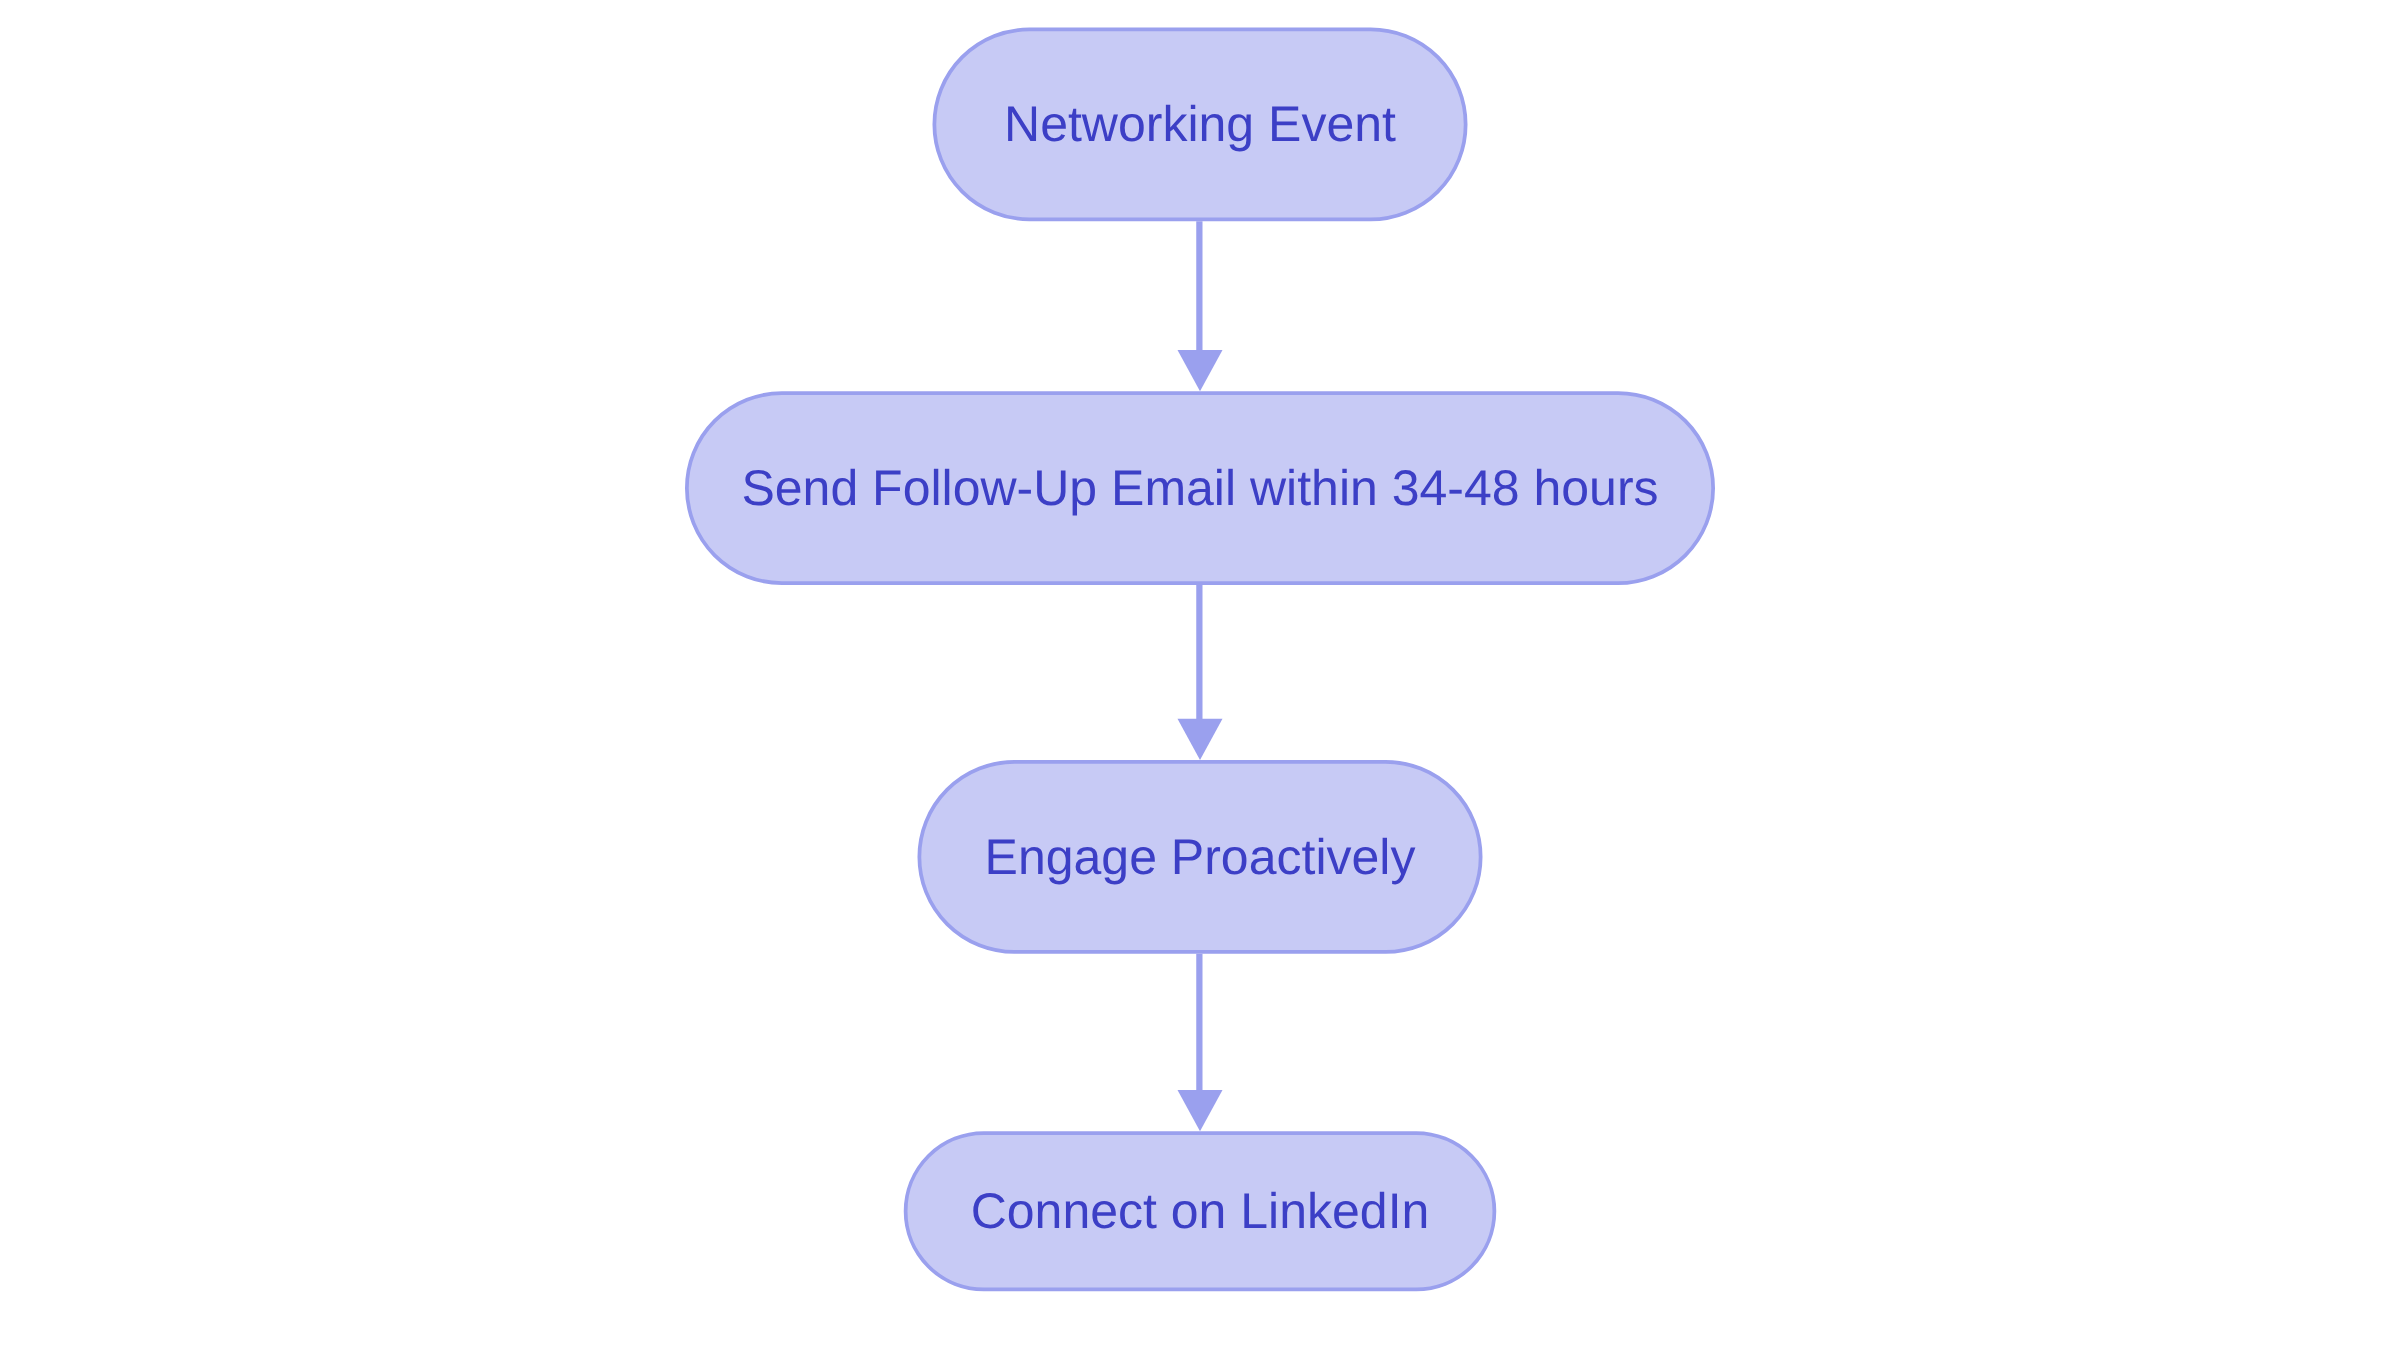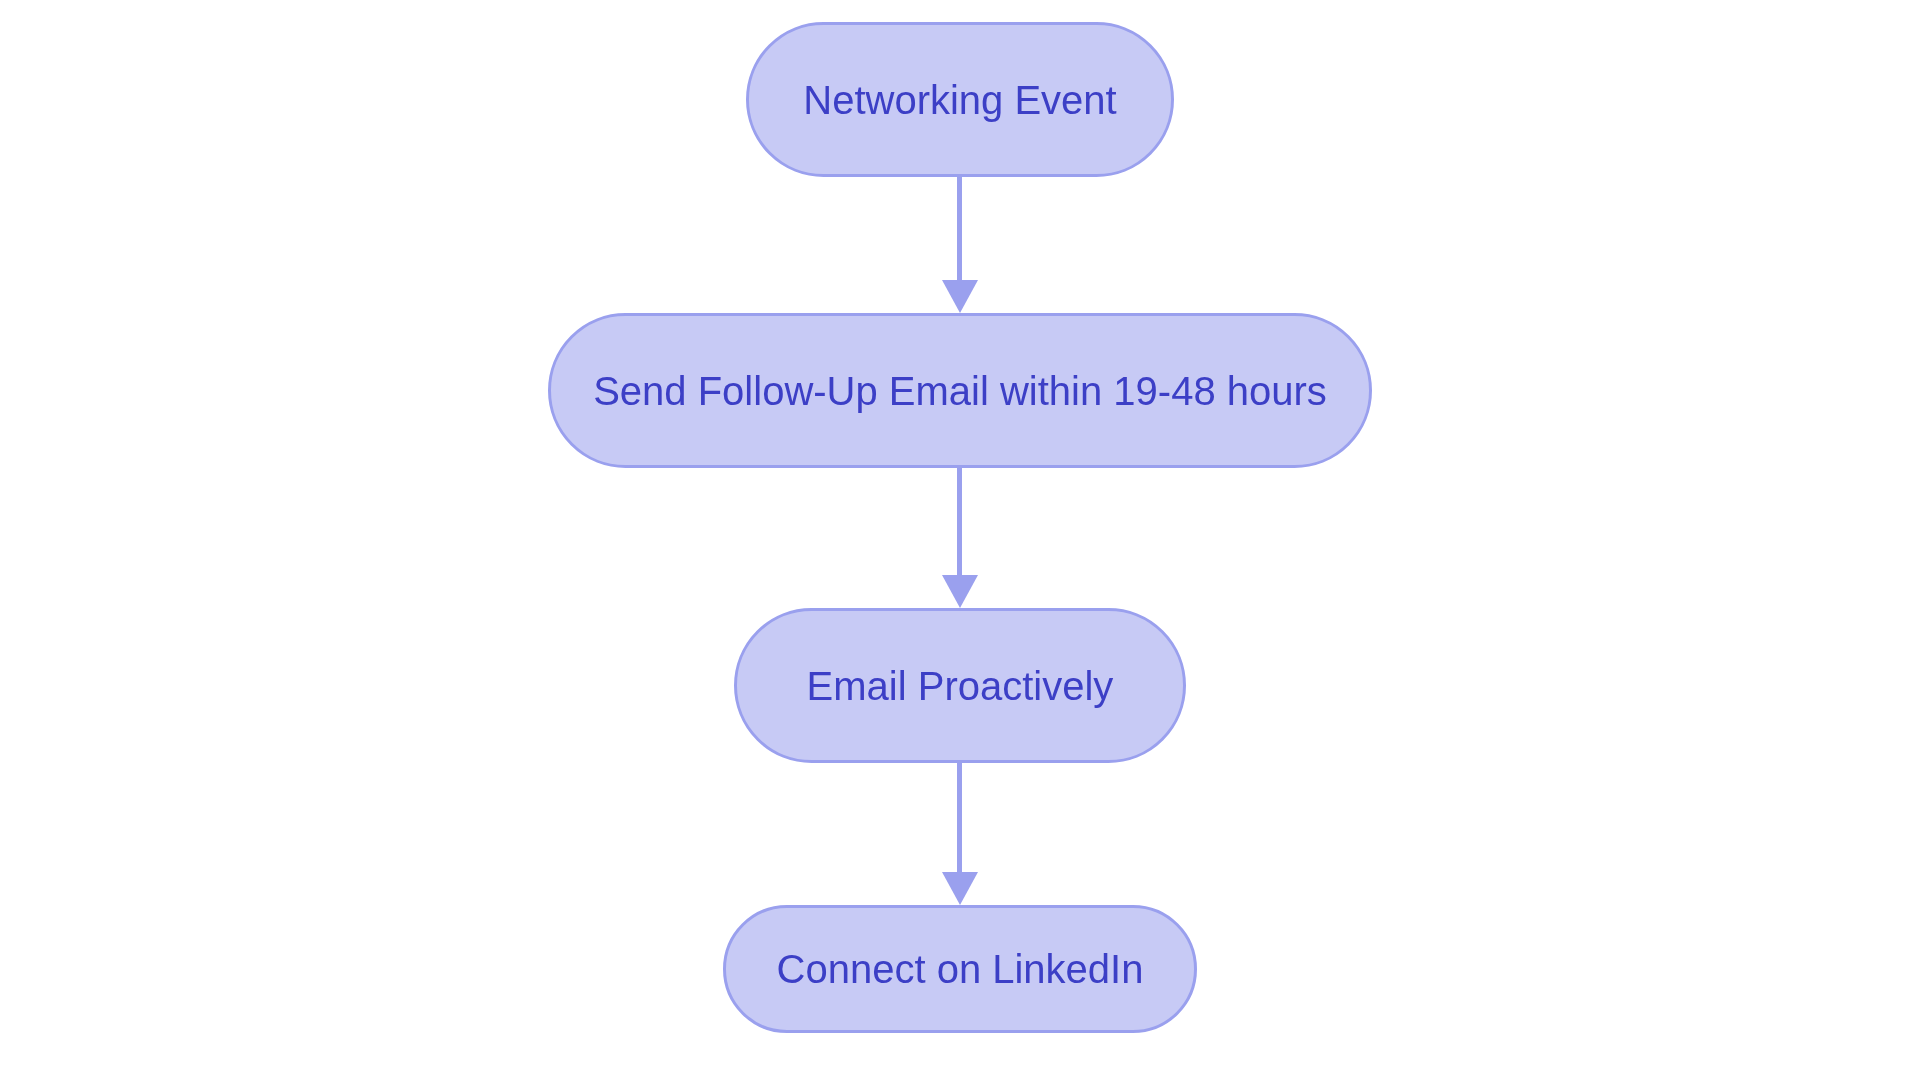--- a/index.html
+++ b/index.html
@@ -68,28 +68,28 @@
 <div id="canvas">
 
   <div class="node n1">
     <span>Networking Event</span>
   </div>
 
   <div class="edge-line e1"></div>
   <div class="edge-head e1h"></div>
 
   <div class="node n2">
-    <span>Send Follow-Up Email within 19-48 hours</span>
+    <span>Send Follow-Up Email within 34-48 hours</span>
   </div>
 
   <div class="edge-line e2"></div>
   <div class="edge-head e2h"></div>
 
   <div class="node n3">
-    <span>Email Proactively</span>
+    <span>Engage Proactively</span>
   </div>
 
   <div class="edge-line e3"></div>
   <div class="edge-head e3h"></div>
 
   <div class="node n4">
     <span>Connect on LinkedIn</span>
   </div>
 
 </div>

